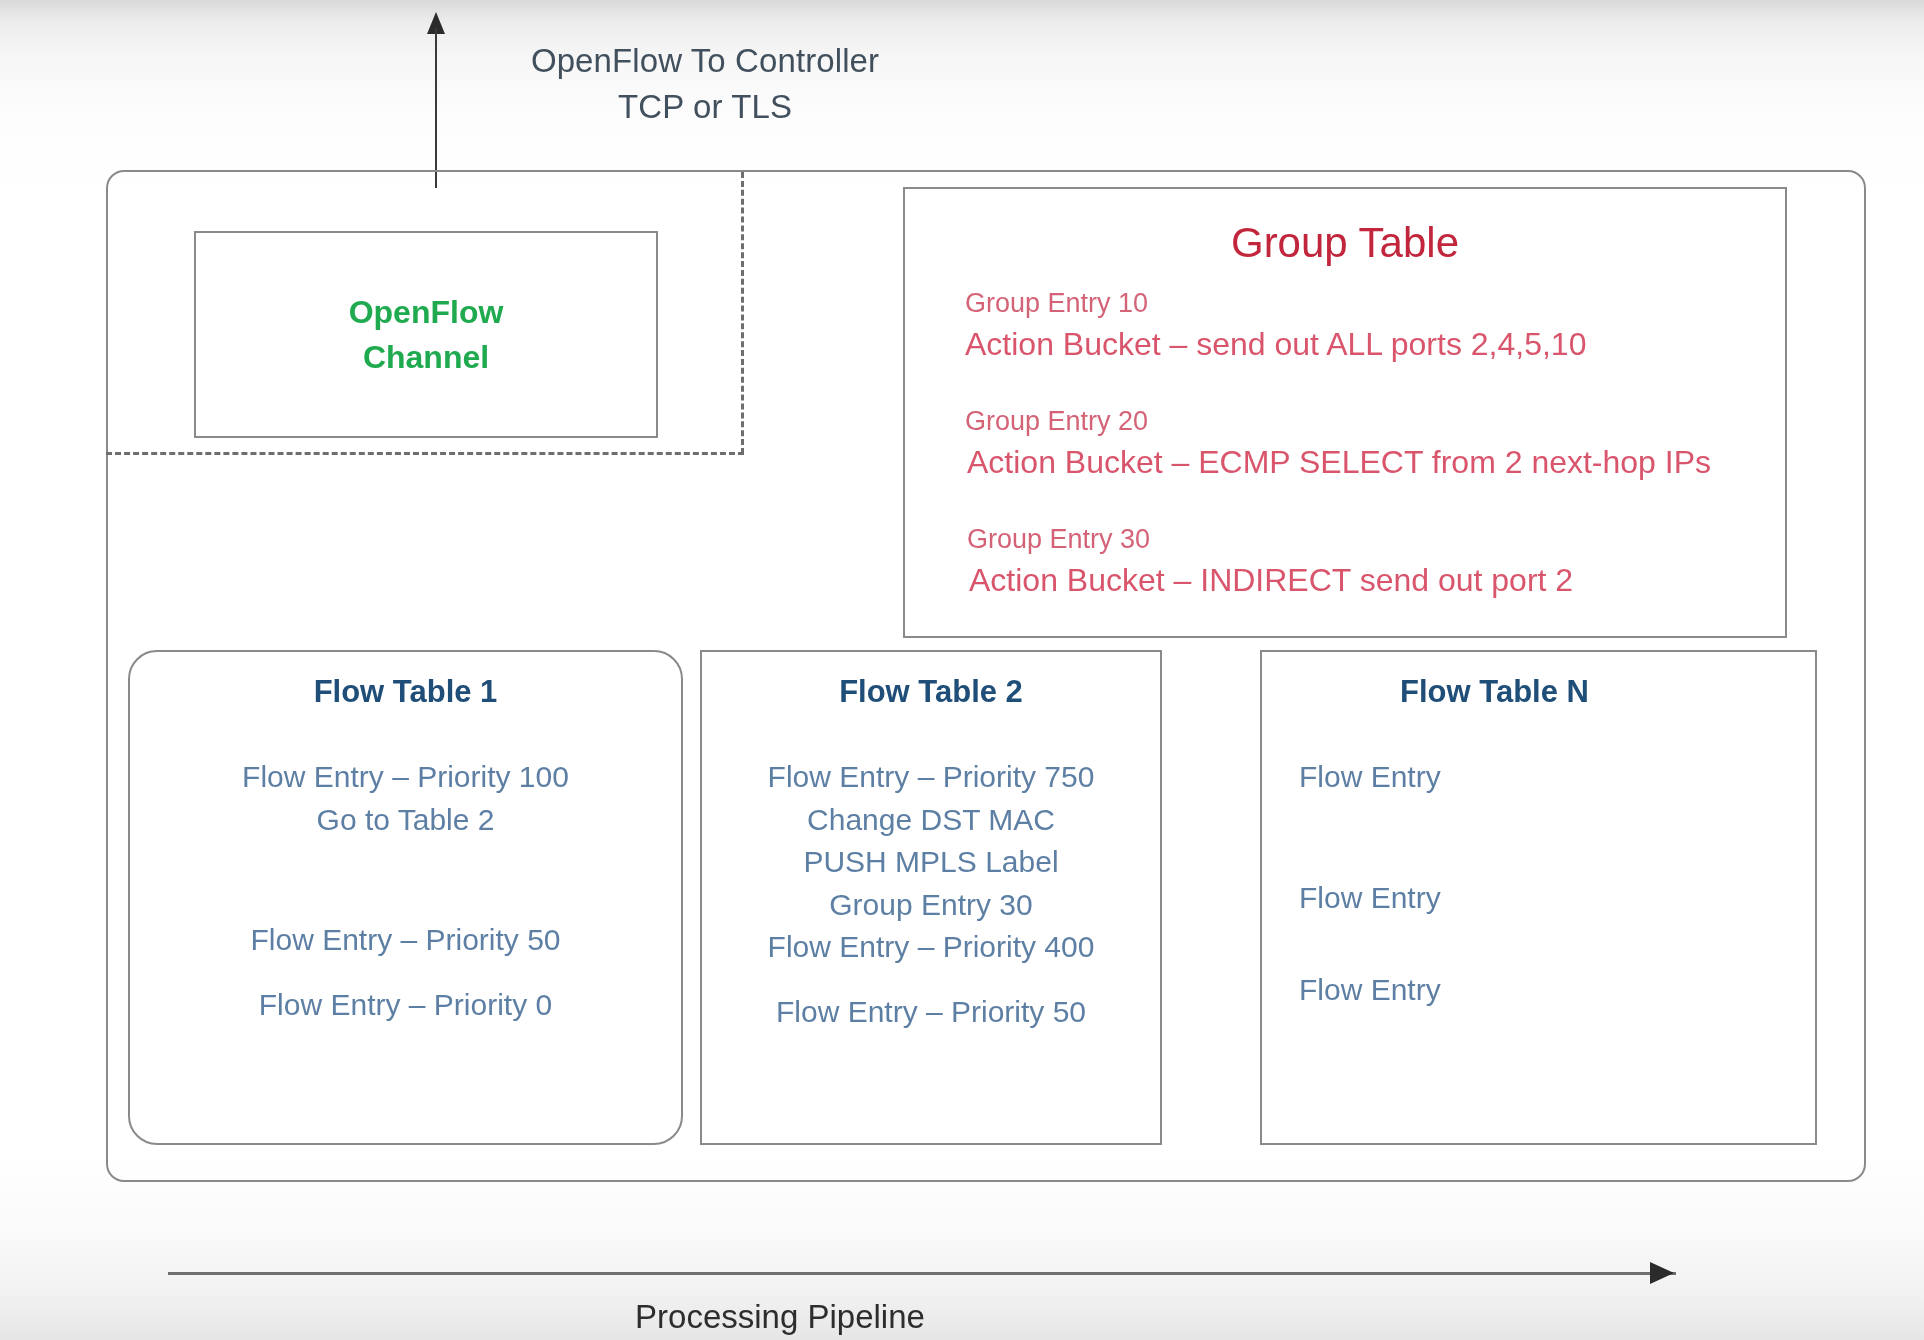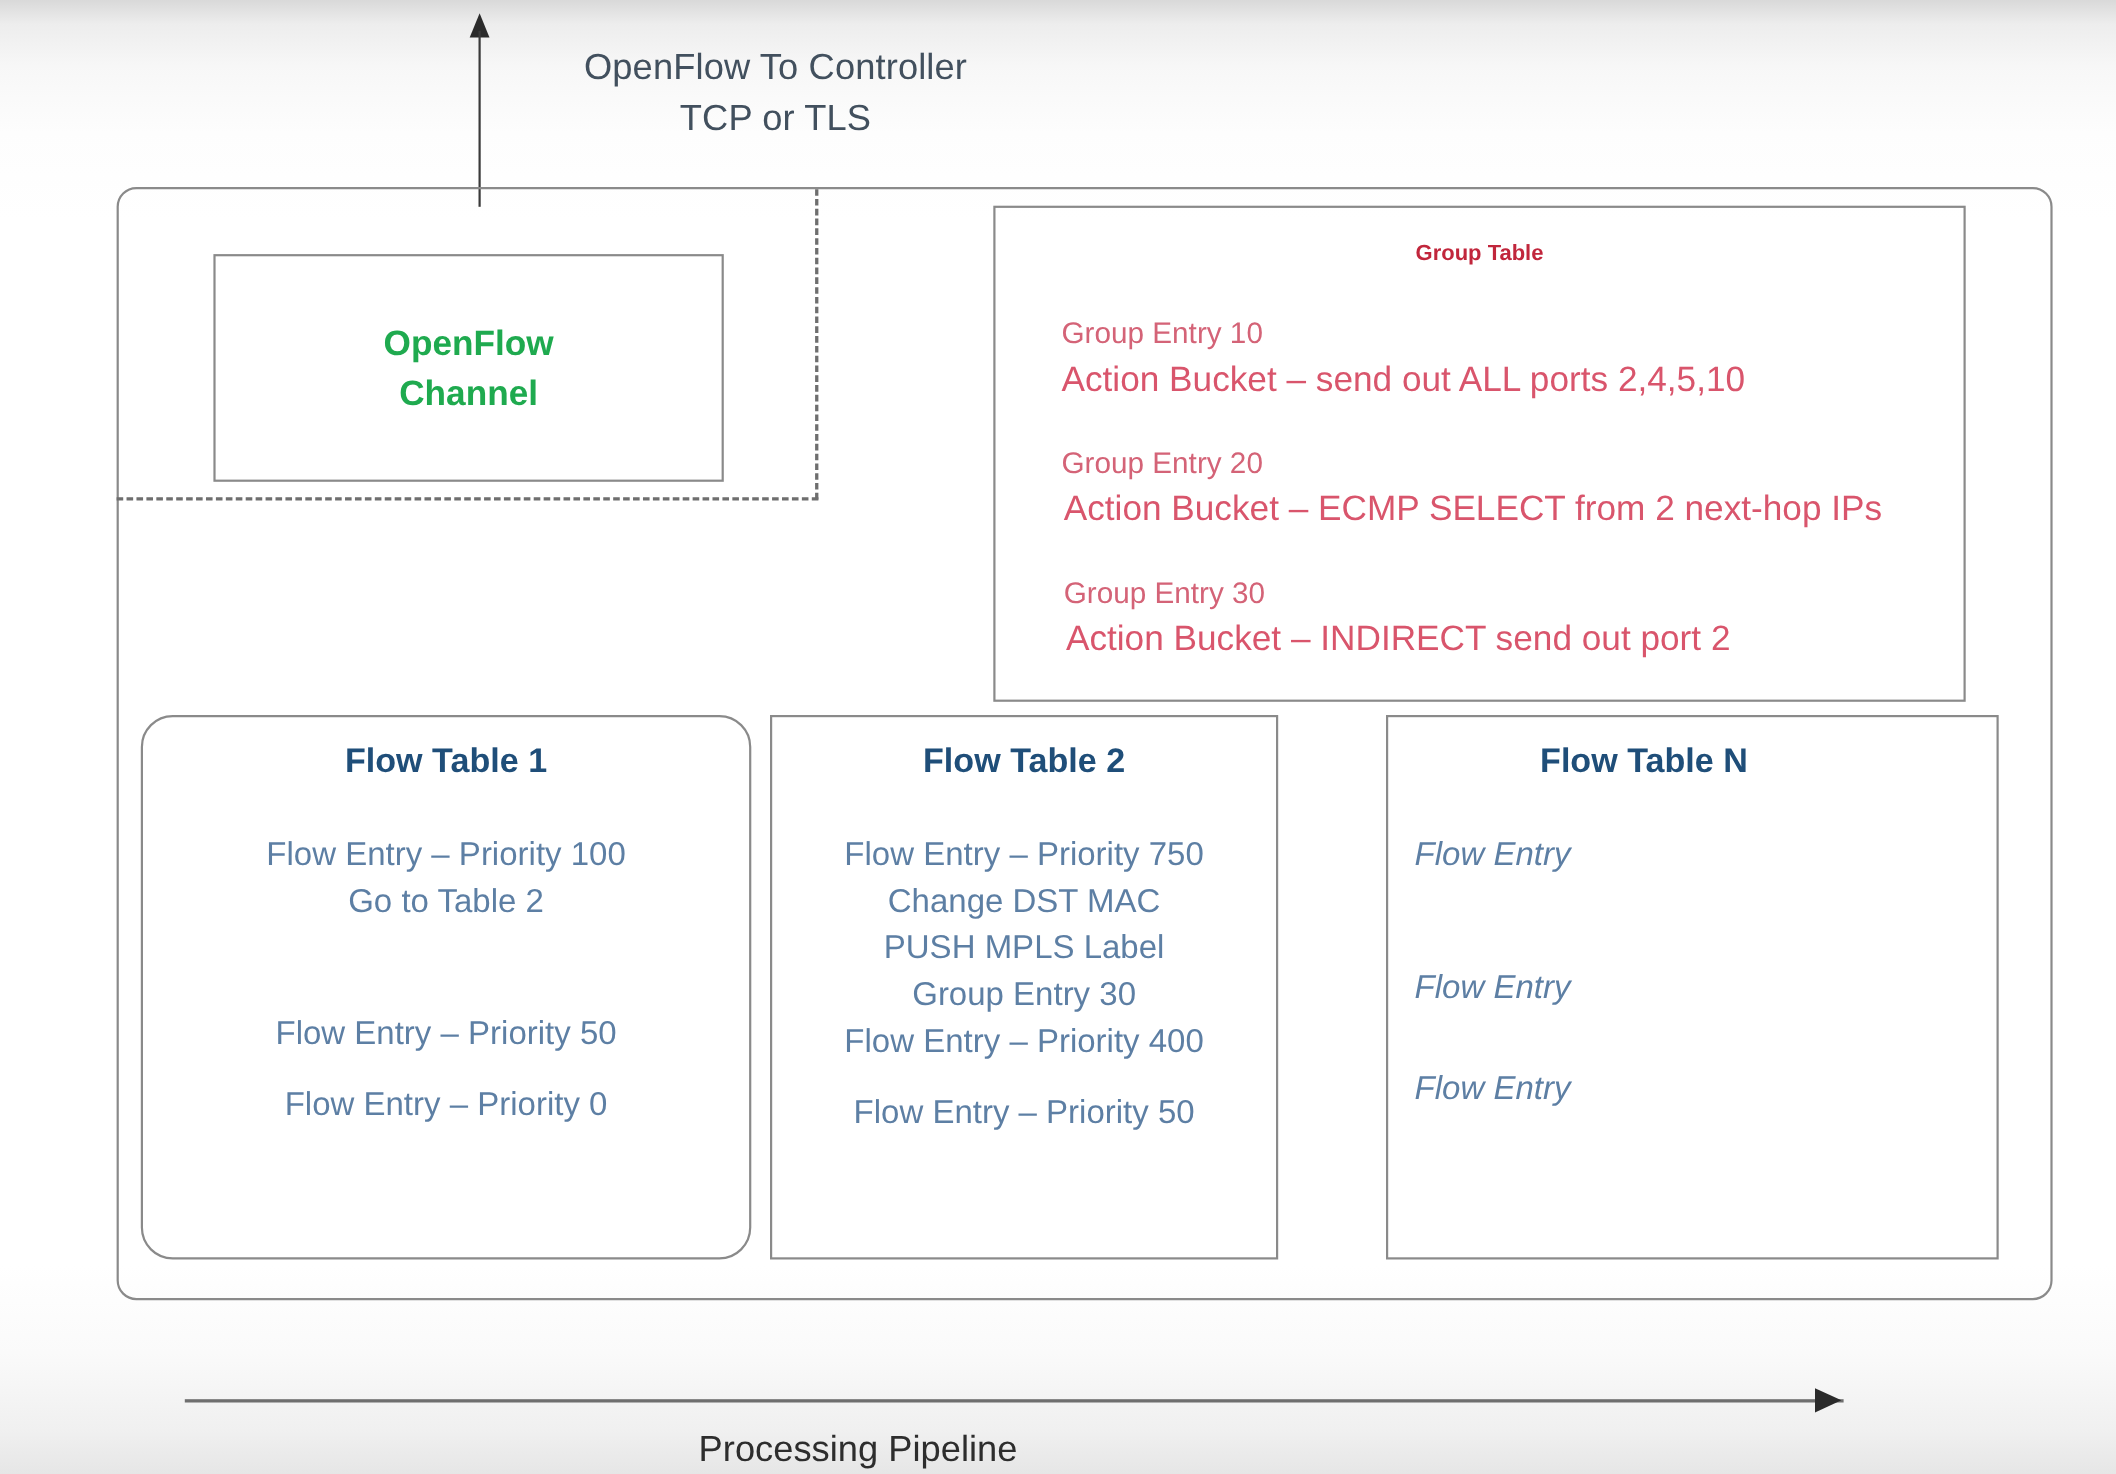--- a/index.html
+++ b/index.html
@@ -88,22 +88,22 @@
     position:absolute;
     left:903px; top:187px;
     width:884px; height:451px;
     border:2px solid #8a8a8a;
     box-sizing:border-box;
     background:transparent;
   }
   .group-title {
     position:absolute; left:0; top:30px; width:100%;
     text-align:center;
-    font-size:20px;
-    font-weight:bold;
+    font-size:42px;
+    font-weight:normal;
     color:#c1263c;
   }
   .group-entries {
     position:absolute;
     left:60px; top:95px;
     right:14px;
   }
   .g-entry { margin-bottom:34px; }
   .g-entry:last-child { margin-bottom:0; }
   .g-name {
@@ -150,21 +150,21 @@
   #ft3 .ft-title { padding-right:88px; }
 
   .ft-body { margin-top:46px; }
   .ft-line {
     font-size:30px;
     color:#5d7fa4;
     line-height:1.42;
     white-space:nowrap;
   }
   .ft-center { text-align:center; }
-  .ft-left   { text-align:left; padding-left:24px;font-style:italic; }
+  .ft-left   { text-align:left; padding-left:37px; }
   .gap-sm { height:22px; }
   .gap-md { height:50px; }
   .gap-lg { height:78px; }
 
   
   .pipe-line {
     position:absolute;
     left:168px; top:1272px;
     width:1508px; height:3px;
     background:#6f6f6f;

